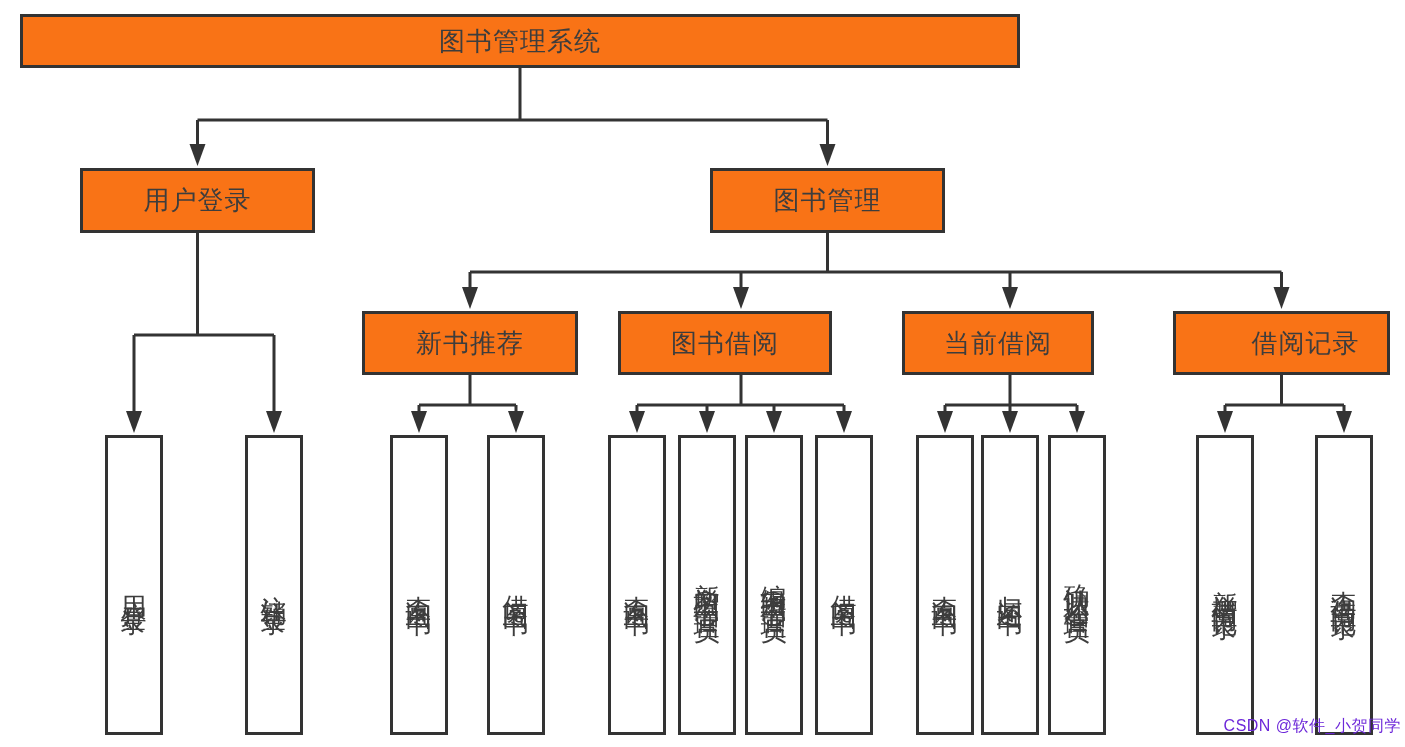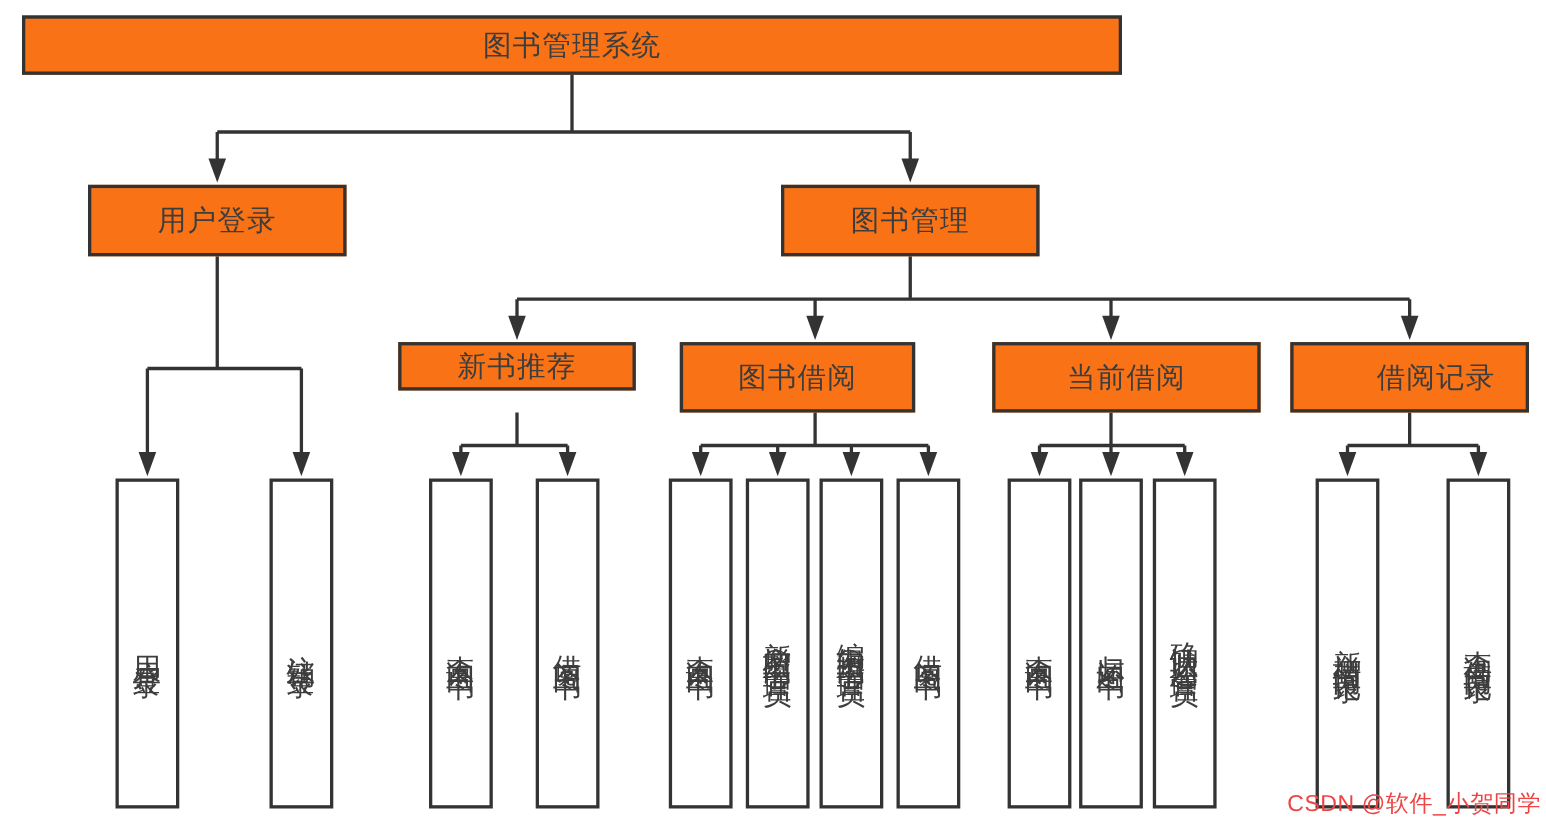--- a/index.html
+++ b/index.html
@@ -51,44 +51,44 @@
     writing-mode: vertical-rl;
     font-size: 26px;
     letter-spacing: 5px;
     line-height: 1;
     color: #3d3d3d;
   }
   
   #node-root              { left: 20px;   top: 14px;  width: 1000px; height: 54px; }
   #node-user-login        { left: 80px;   top: 168px; width: 235px;  height: 65px; }
   #node-book-management   { left: 710px;  top: 168px; width: 235px;  height: 65px; }
-  #node-new-book-recommend{ left: 362px;  top: 311px; width: 216px;  height: 44px; }
+  #node-new-book-recommend{ left: 362px;  top: 311px; width: 216px;  height: 64px; }
   #node-book-borrow       { left: 618px;  top: 311px; width: 214px;  height: 64px; }
-  #node-current-borrow    { left: 902px;  top: 311px; width: 244px;  height: 64px; }
+  #node-current-borrow    { left: 902px;  top: 311px; width: 192px;  height: 64px; }
   #node-borrow-records    { left: 1173px; top: 311px; width: 217px;  height: 64px; padding-left: 48px; }
   
   #leaf-user-login            { left: 105px; }
   #leaf-logout                { left: 245px; }
   #leaf-recommend-query       { left: 390px; }
   #leaf-recommend-borrow      { left: 487px; }
   #leaf-borrow-query          { left: 608px; }
   #leaf-borrow-add-admin      { left: 678px; }
   #leaf-borrow-edit-admin     { left: 745px; }
   #leaf-borrow-borrow         { left: 815px; }
   #leaf-current-query         { left: 916px; }
   #leaf-current-return        { left: 981px; }
   #leaf-current-confirm-admin { left: 1048px; }
   #leaf-records-add           { left: 1196px; }
   #leaf-records-query         { left: 1315px; }
   #watermark {
     position: absolute;
     right: 4px;
     top: 716px;
-    font-size: 21px;
-    color: #ef4444;
+    font-size: 16px;
+    color: #6d28d9;
     letter-spacing: 0.5px;
     white-space: nowrap;
   }
 </style>
 </head>
 <body>
 
 <div id="canvas">
 
   <svg id="wires" viewBox="0 0 1405 747" xmlns="http://www.w3.org/2000/svg">

